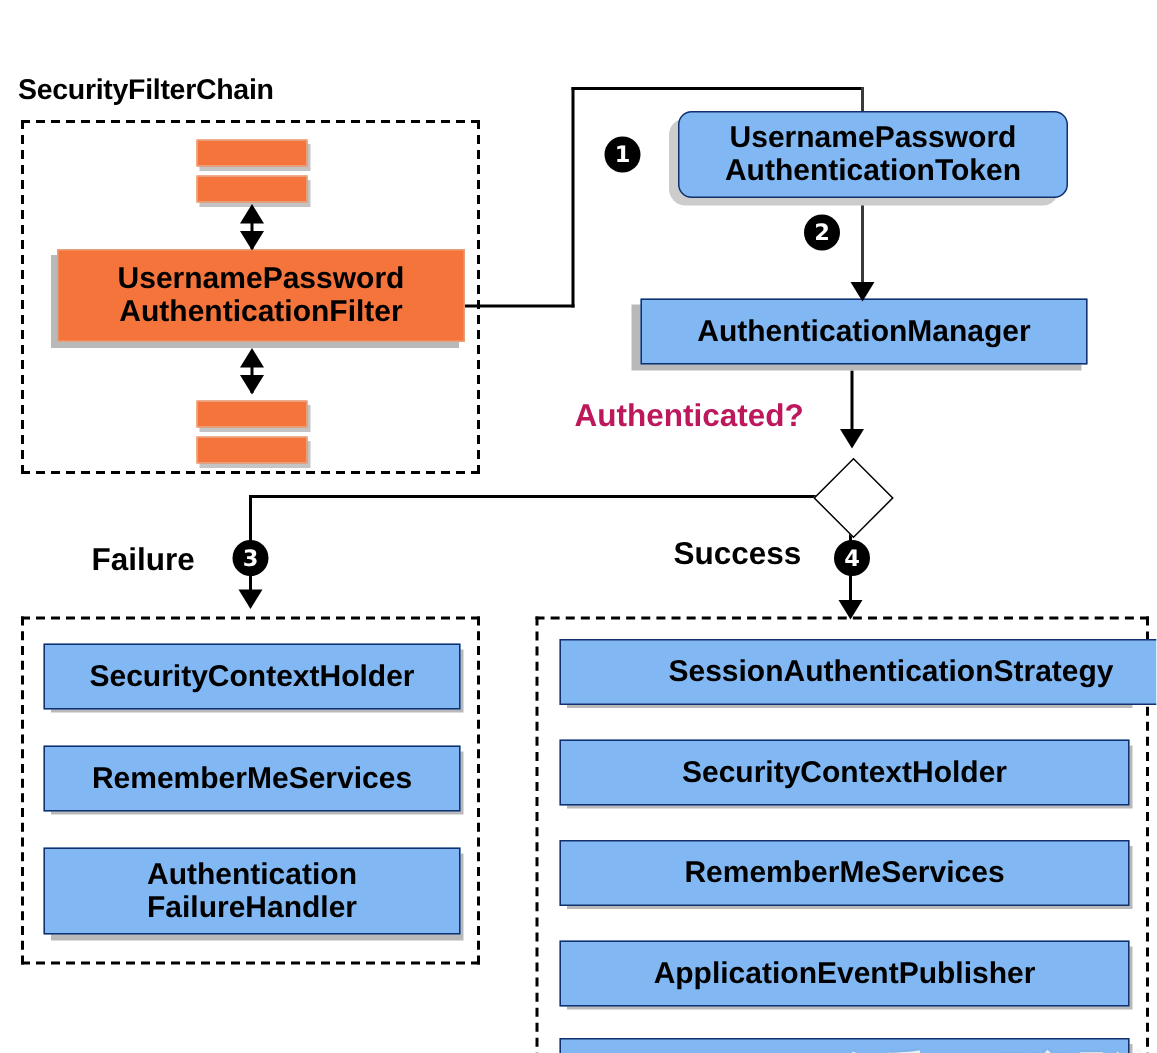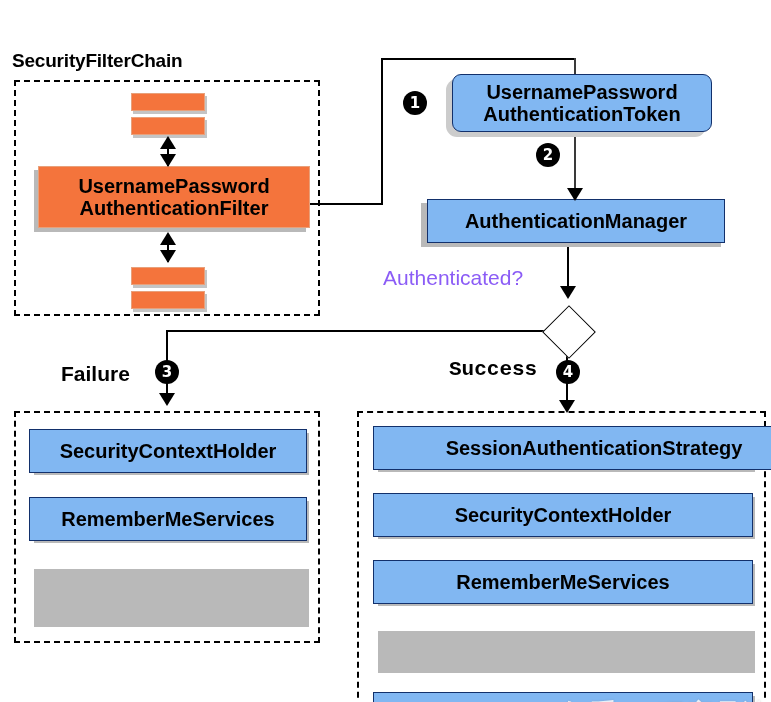--- a/index.html
+++ b/index.html
@@ -149,22 +149,22 @@
     position: absolute;
     font-size: 21px;
     font-weight: 700;
     color: #000;
     white-space: nowrap;
     z-index: 5;
   }
   .flow-label-light {
     position: absolute;
     font-size: 21px;
-    font-weight: 400;
-    color: #8b5cf6;
+    font-weight: 700;
+    color: #be185d;
     white-space: nowrap;
     z-index: 5;
   }
 
   
   .watermark {
     position: absolute;
     font-size: 27px;
     font-weight: 700;
     color: rgba(255,255,255,0.82);
@@ -243,55 +243,62 @@
   <div class="line-h" style="left:166px; top:282px; width:385px;"></div>
   <div class="line-v" style="left:166px; top:282px; height:68px;"></div>
   <div class="arrow-down" style="left:159px; top:345px;"></div>
 
   <div class="flow-label" style="left:61px; top:314px;">Failure</div>
   <div class="step-badge" style="left:155px; top:312px;">3</div>
 
   <div class="line-v" style="left:566px; top:300px; height:58px;"></div>
   <div class="arrow-down" style="left:559px; top:352px;"></div>
 
-  <div class="flow-label" style="left:449px; top:310px;font-family:Liberation Mono, monospace;">Success</div>
+  <div class="flow-label" style="left:449px; top:310px;">Success</div>
   <div class="step-badge" style="left:556px; top:312px;">4</div>
 
   <div class="dashed-group" style="left:14px; top:363px; width:306px; height:232px;"></div>
 
   <div class="shadow" style="left:34px; top:385px; width:275px; height:42px;"></div>
   <div class="node node-blue" style="left:29px; top:381px; width:278px; height:44px;">
     <span class="node-label">SecurityContextHolder</span>
   </div>
 
   <div class="shadow" style="left:34px; top:453px; width:275px; height:42px;"></div>
   <div class="node node-blue" style="left:29px; top:449px; width:278px; height:44px;">
     <span class="node-label">RememberMeServices</span>
   </div>
 
   <div class="shadow" style="left:34px; top:521px; width:275px; height:58px;"></div>
+  <div class="node node-blue" style="left:29px; top:517px; width:278px; height:58px;">
+    <span class="node-label">Authentication
+FailureHandler</span>
+  </div>
 
   <div class="dashed-group" style="left:357px; top:363px; width:409px; height:337px;"></div>
 
   <div class="shadow" style="left:378px; top:382px; width:377px; height:42px;"></div>
   <div class="node node-blue" style="left:373px; top:378px; width:442px; height:44px;">
     <span class="node-label">SessionAuthenticationStrategy</span>
   </div>
 
   <div class="shadow" style="left:378px; top:449px; width:377px; height:42px;"></div>
   <div class="node node-blue" style="left:373px; top:445px; width:380px; height:44px;">
     <span class="node-label">SecurityContextHolder</span>
   </div>
 
   <div class="shadow" style="left:378px; top:516px; width:377px; height:42px;"></div>
   <div class="node node-blue" style="left:373px; top:512px; width:380px; height:44px;">
     <span class="node-label">RememberMeServices</span>
   </div>
 
   <div class="shadow" style="left:378px; top:583px; width:377px; height:42px;"></div>
+  <div class="node node-blue" style="left:373px; top:579px; width:380px; height:44px;">
+    <span class="node-label">ApplicationEventPublisher</span>
+  </div>
 
   <div class="shadow" style="left:378px; top:648px; width:377px; height:42px;"></div>
   <div class="node node-blue" style="left:373px; top:644px; width:380px; height:44px;">
     <span class="node-label">AuthenticationSuccessHandler</span>
   </div>
 
   <div class="watermark" style="left:563px; top:648px;">知乎 @程序员波特</div>
 
 </div>
 

